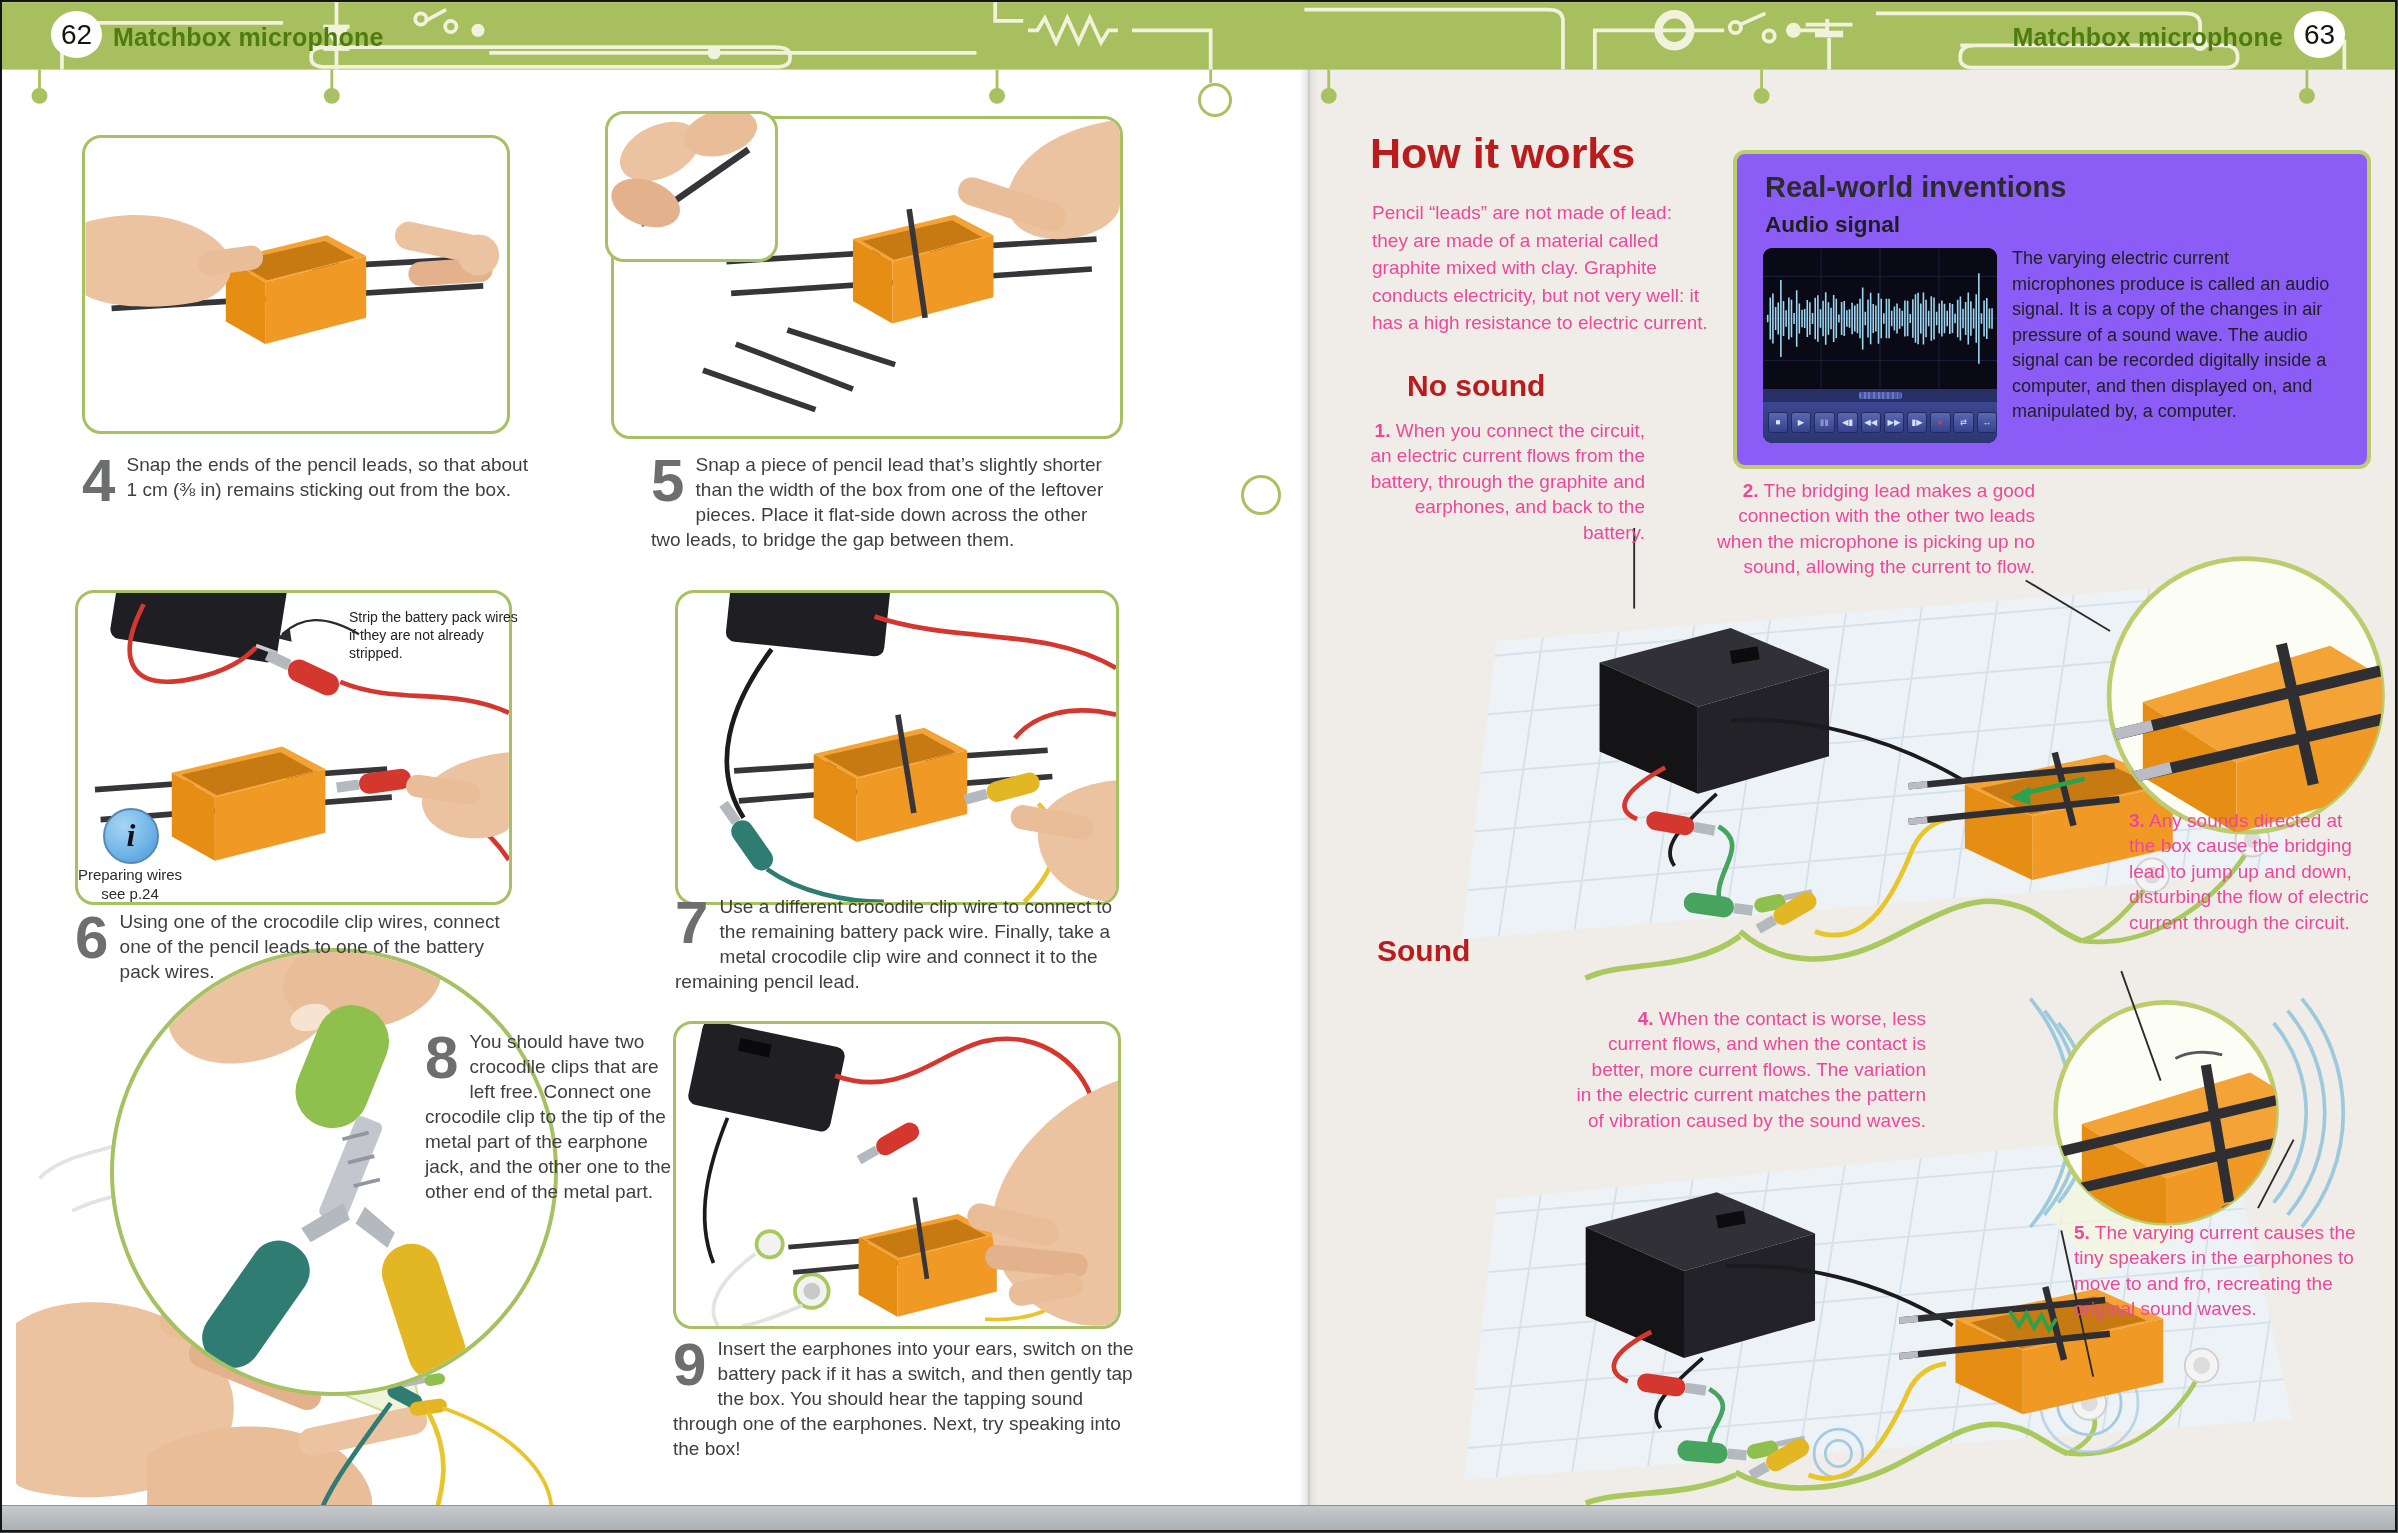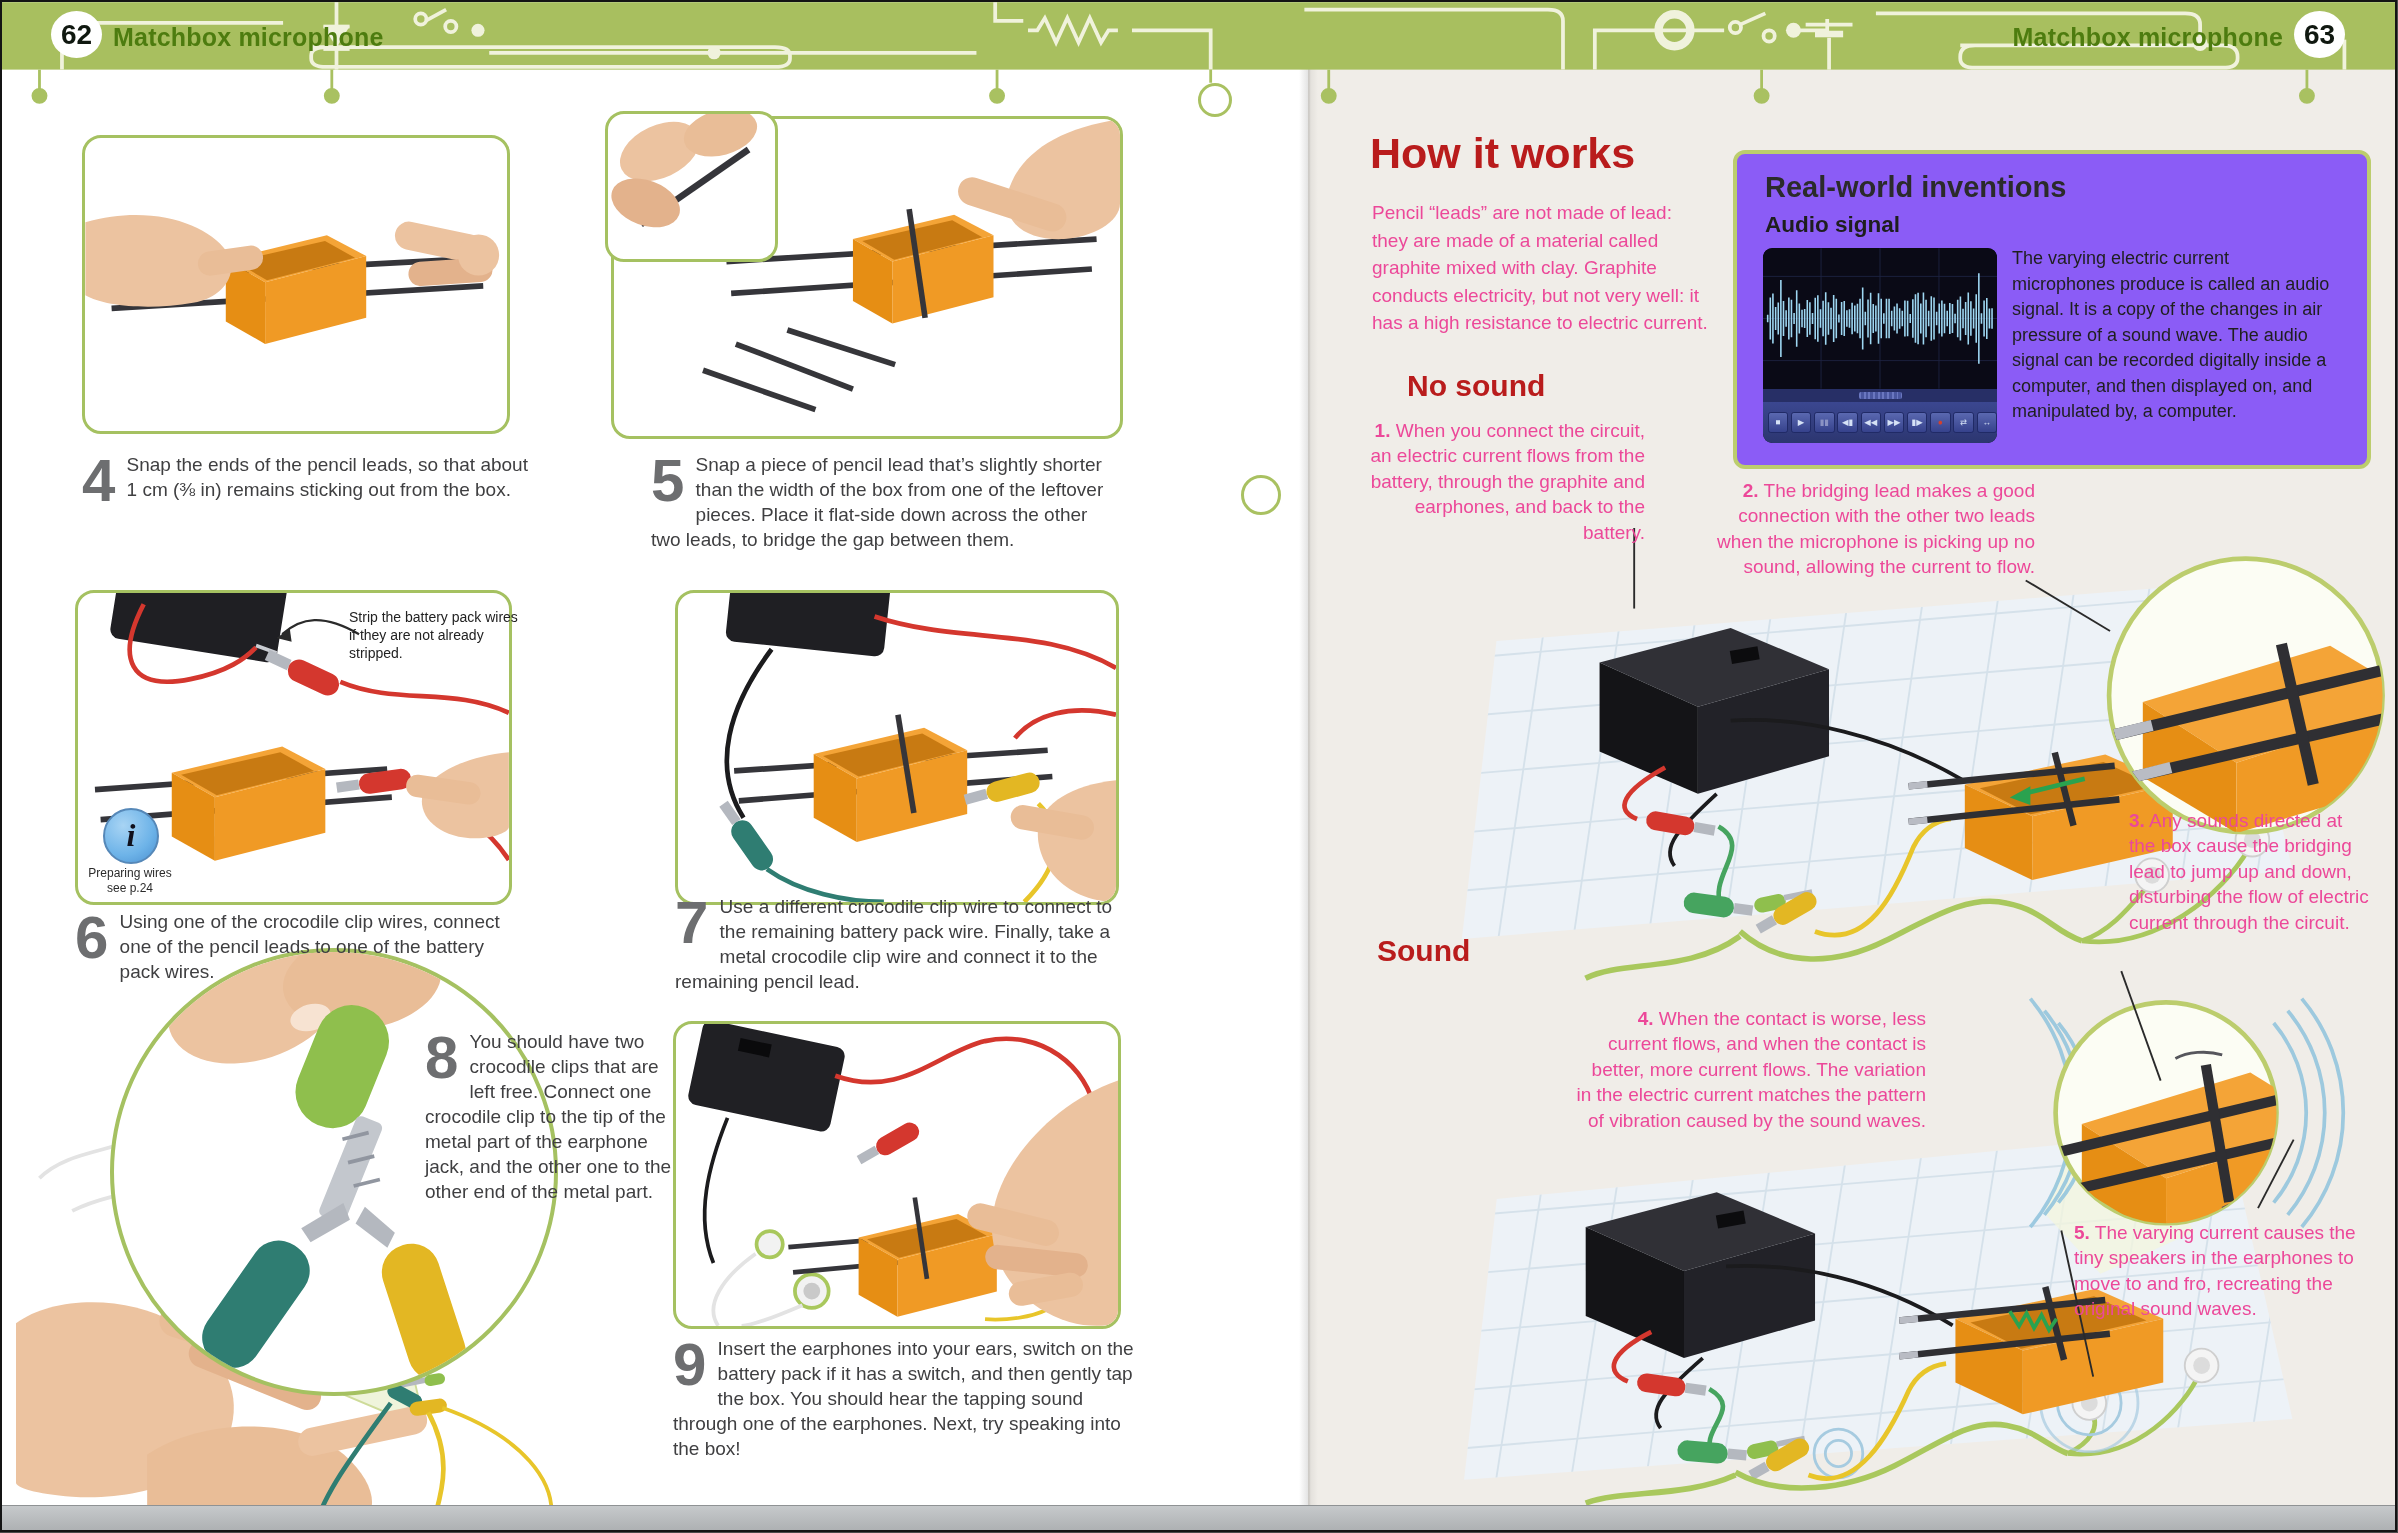--- a/index.html
+++ b/index.html
@@ -1,36 +1,36 @@
 <!DOCTYPE html>
 <html style="font-size:15px"><head>
 <meta charset="utf-8">
 <style>
   html,body{margin:0;padding:0;background:#4a4a4a;}
   .book{position:relative;width:2393px;height:1528px;border:2.8px solid #141414;background:#ffffff;overflow:hidden;font-family:"Liberation Sans",sans-serif;}
   .abs{position:absolute;}
   
-  .pgnum{position:absolute;top:9.4px;width:51px;height:47px;background:#fff;border-radius:50%;text-align:center;line-height:47px;font-size:28px;font-weight:bold;color:#101810;z-index:6;}
+  .pgnum{position:absolute;top:9.4px;width:51px;height:47px;background:#fff;border-radius:50%;text-align:center;line-height:47px;font-size:28px;font-weight:normal;color:#101810;z-index:6;}
   .htitle{position:absolute;top:20.6px;font-size:25px;font-weight:bold;color:#4d7c0f;z-index:6;letter-spacing:0.2px;}
   
   .panel{position:absolute;background:#fff;border:3.7px solid #a5c161;border-radius:19px;overflow:hidden;z-index:2;}
   .step{position:absolute;color:#3f3f41;font-size:19px;line-height:1.32;z-index:3;}
   .step .num{float:left;font-size:60px;font-weight:bold;color:#6d6e70;line-height:0.82;margin:3.7px 11.2px 0 0;}
   
   .rp-head{position:absolute;font-weight:bold;color:#b91c1c;z-index:3;}
   .pt{position:absolute;font-size:19px;line-height:1.34;color:#ec4899;z-index:3;}
   .pt b{font-weight:bold;}
   .rbox{position:absolute;background:#8b5cf6;border:4.7px solid #bccd6d;border-radius:12px;z-index:3;}
   .wfwrap{position:absolute;left:26px;top:94px;width:234px;height:195px;border-radius:9.4px;overflow:hidden;background:#0a0a16;}
   .wfscroll{position:absolute;left:0;right:0;top:141px;height:13px;background:#272f66;}
   .wfthumb{position:absolute;left:96px;top:2.8px;width:43px;height:7.5px;border-radius:1.9px;background:#4a57a0;background-image:repeating-linear-gradient(90deg,#6a77c0 0 1.9px,#4a57a0 1.9px 4.7px);}
   .wfctrl{position:absolute;left:0;right:0;top:154px;height:41px;background:linear-gradient(#3b4790,#2c3670);display:flex;align-items:center;gap:2.8px;padding-left:4.7px;}
   .wbtn{display:inline-block;width:19.7px;height:19px;border-radius:2.8px;background:linear-gradient(#5a68b0,#36428c);border:0.9px solid #202a66;color:#d6e2f6;font-size:8.4px;text-align:center;line-height:19px;overflow:hidden;}
   .info-badge{position:absolute;width:52px;height:52px;border-radius:50%;background:radial-gradient(circle at 35% 30%,#a8d4f4,#6db3e8 60%,#4a8fd0);border:2.8px solid #5688b8;text-align:center;line-height:51px;font-family:"Liberation Serif",serif;font-style:italic;font-weight:bold;font-size:32px;color:#10101c;z-index:3;}
-  .info-cap{position:absolute;font-size:12px;line-height:1.25;color:#2b2b2b;text-align:center;z-index:3;}
+  .info-cap{position:absolute;font-size:15px;line-height:1.25;color:#2b2b2b;text-align:center;z-index:3;}
   .annot{position:absolute;font-size:14px;line-height:1.28;color:#222;z-index:3;}
   .ring{position:absolute;border:3.7px solid #a9c161;border-radius:50%;z-index:1;}
   .gutter{position:absolute;left:1297px;top:67px;bottom:24px;width:19px;z-index:2;background:linear-gradient(90deg,rgba(0,0,0,0) 0%,rgba(0,0,0,0.10) 45%,rgba(0,0,0,0.16) 52%,rgba(0,0,0,0.05) 62%,rgba(0,0,0,0) 100%);}
   .bottom-edge{position:absolute;left:0;right:0;bottom:0;height:24px;background:linear-gradient(#c6c9cb,#aeb1b3);border-top:0.9px solid #8f9294;z-index:4;}
   .rightbg{position:absolute;left:1306px;top:67px;right:0;bottom:24px;background:#f0ede8;z-index:1;}
 </style>
 </head>
 <body>
 
 <div class="book">

